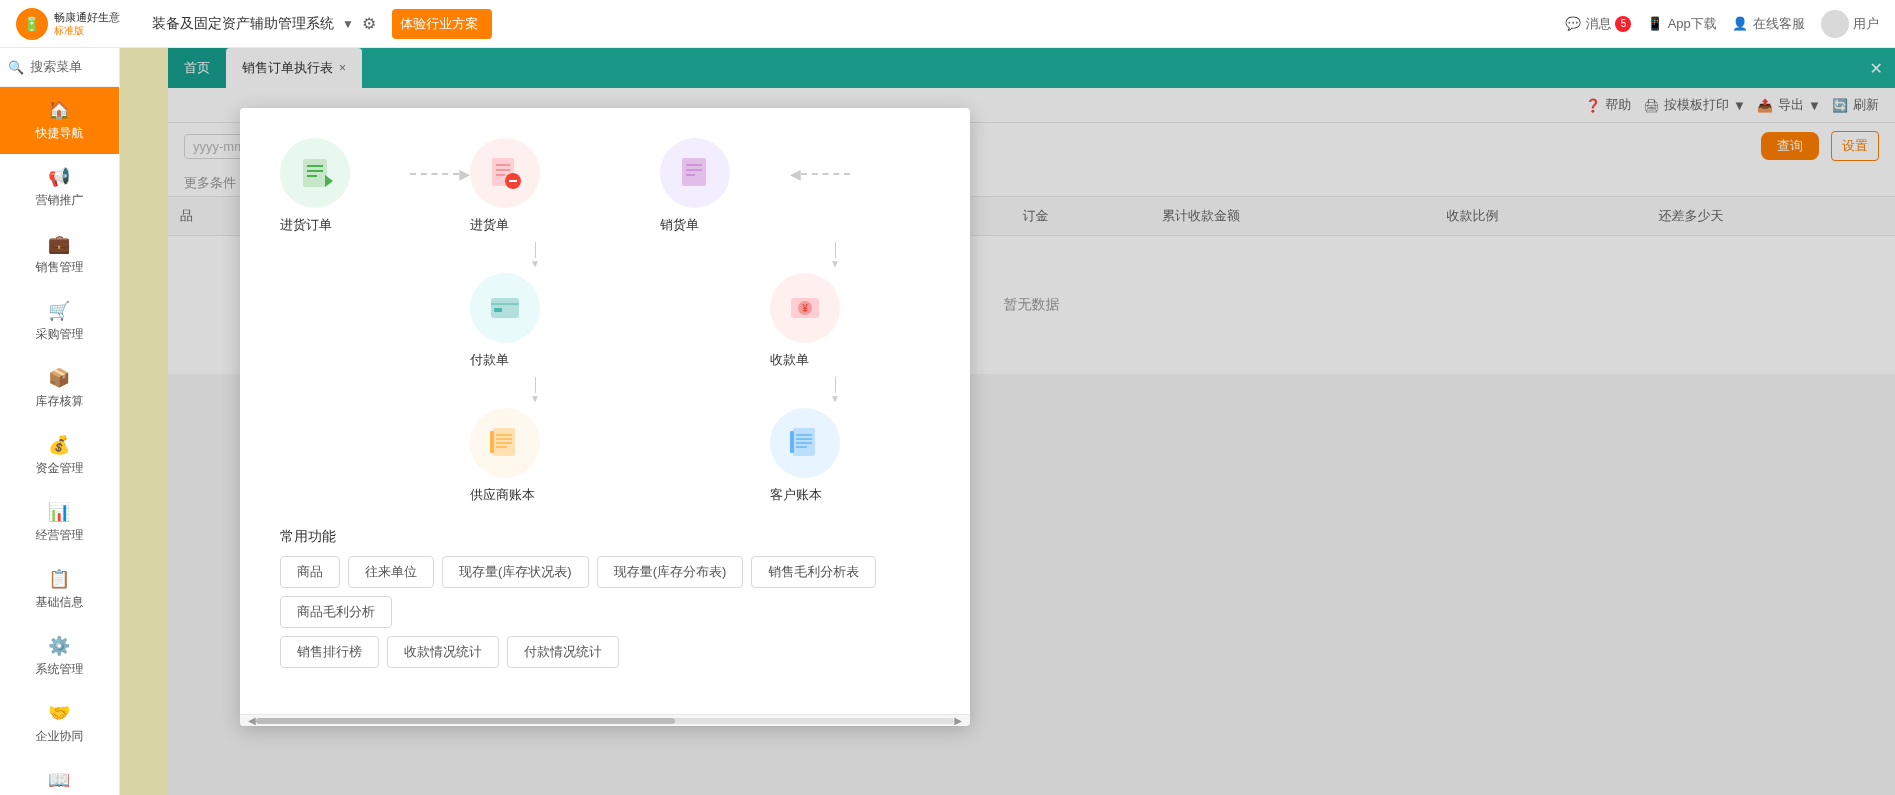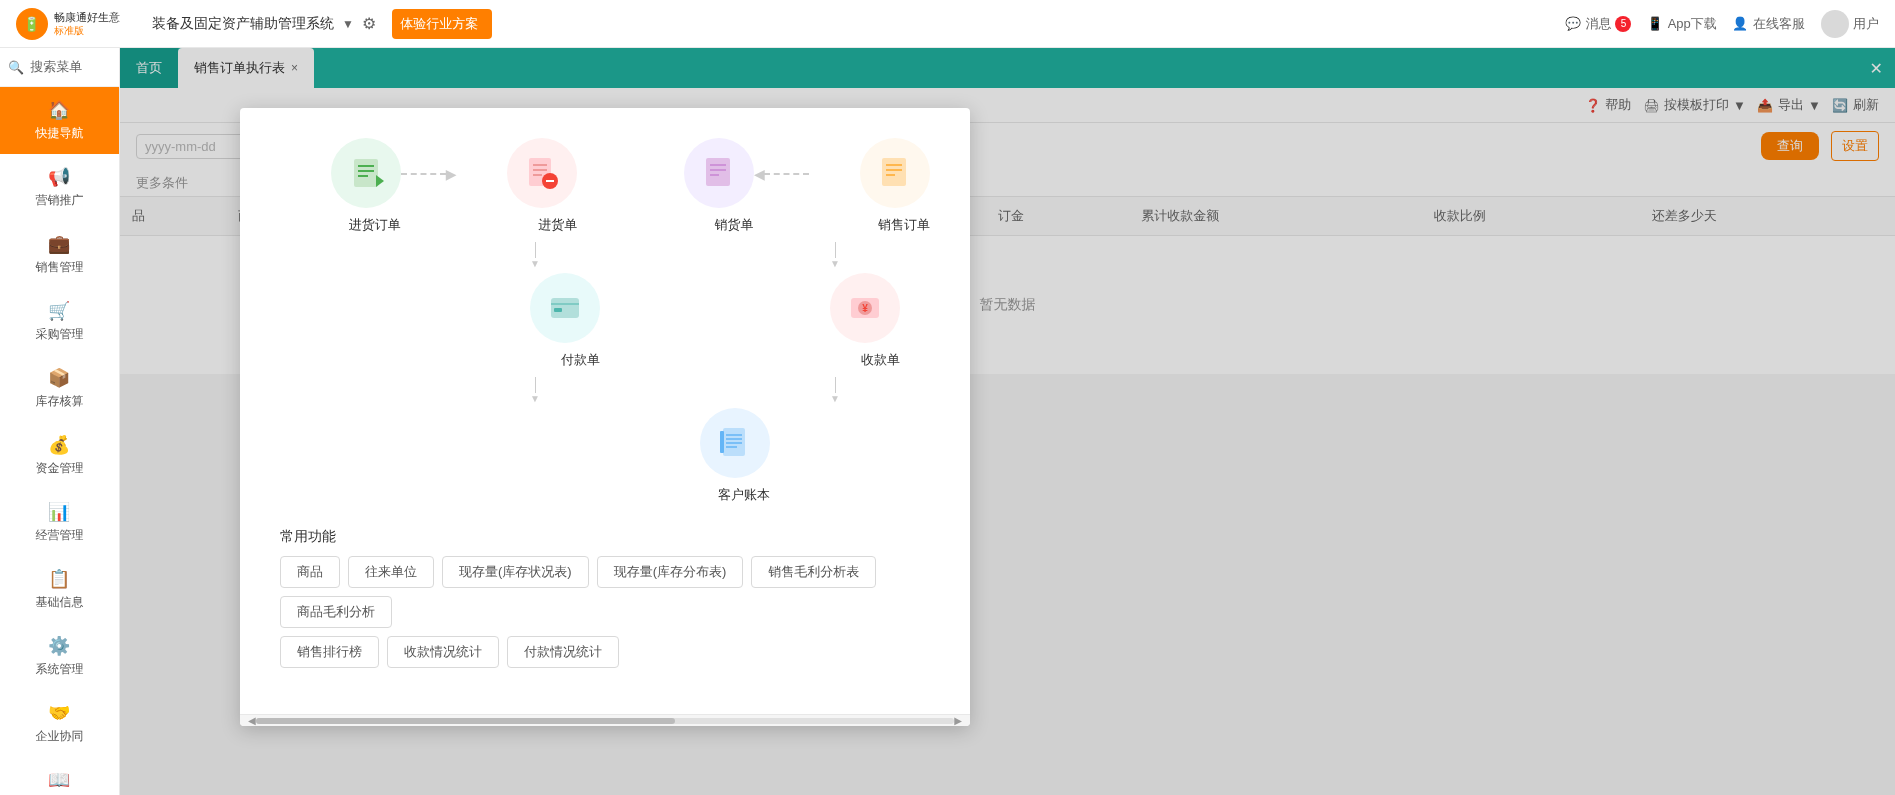--- a/index.html
+++ b/index.html
@@ -126,20 +126,21 @@
     .nav-item.home-item .nav-icon { color: white; }
 
     
     .content-area {
       flex: 1;
       display: flex;
       flex-direction: column;
       background: #fef9c3;
       overflow: hidden;
       position: relative;
+      padding-left: 48px;
     }
 
     
     .tab-bar {
       background: #20b2a0;
       display: flex;
       align-items: center;
       height: 40px;
       padding: 0 0 0 0;
       flex-shrink: 0;
@@ -363,21 +364,21 @@
     .scrollbar-thumb {
       width: 60%;
       height: 6px;
       background: #bbb;
       border-radius: 3px;
     }
     .scroll-arrow { font-size: 10px; color: #999; cursor: pointer; }
     .flow-item {
       display: flex;
       flex-direction: column;
-      align-items: flex-end;
+      align-items: flex-start;
       width: 130px;
     }
     .flow-connector-h {
       display: flex;
       align-items: center;
       padding-top: 28px;
       width: 60px;
     }
     .dashed-line {
       flex: 1;
@@ -615,31 +616,20 @@
                 </svg>
             </div>
             <span class="flow-label">销货单</span>
           </div>
 
           <div class="flow-connector-h" style="flex-direction:row-reverse;">
             <div class="dashed-line"></div>
             <span class="arrow-head" style="transform:scaleX(-1);display:inline-block;">▶</span>
           </div>
 
-          <div class="flow-item">
-            <div class="flow-circle circle-orange">
-              <svg width="36" height="36" viewBox="0 0 36 36">
-                  <rect x="5" y="3" width="24" height="28" rx="2" fill="#ffe0b2"></rect>
-                  <line x1="9" y1="10" x2="25" y2="10" stroke="#ffb74d" stroke-width="2"></line>
-                  <line x1="9" y1="15" x2="25" y2="15" stroke="#ffb74d" stroke-width="2"></line>
-                  <line x1="9" y1="20" x2="18" y2="20" stroke="#ffb74d" stroke-width="2"></line>
-                </svg>
-            </div>
-            <span class="flow-label">销售订单</span>
-          </div>
         </div>
 
         <div style="display:flex;align-items:flex-start;margin-bottom:4px;padding-left:190px;">
 
           <div style="display:flex;flex-direction:column;align-items:center;width:130px;">
             <div style="width:1px;height:16px;background:#ccc;"></div>
             <span style="color:#ccc;font-size:10px;">▼</span>
           </div>
           <div style="width:170px;"></div>
 
@@ -682,20 +672,33 @@
           </div>
           <div style="width:170px;"></div>
           <div style="display:flex;flex-direction:column;align-items:center;width:130px;">
             <div style="width:1px;height:16px;background:#ccc;"></div>
             <span style="color:#ccc;font-size:10px;">▼</span>
           </div>
         </div>
 
         <div style="display:flex;align-items:flex-start;padding-left:190px;margin-bottom:24px;">
 
+          <div class="flow-item">
+            <div class="flow-circle circle-orange2">
+              <svg width="36" height="36" viewBox="0 0 36 36">
+                  <rect x="6" y="3" width="22" height="28" rx="2" fill="#ffe0b2"></rect>
+                  <rect x="3" y="6" width="4" height="22" rx="1" fill="#ffb74d"></rect>
+                  <line x1="9" y1="10" x2="25" y2="10" stroke="#ffb74d" stroke-width="1.5"></line>
+                  <line x1="9" y1="14" x2="25" y2="14" stroke="#ffb74d" stroke-width="1.5"></line>
+                  <line x1="9" y1="18" x2="25" y2="18" stroke="#ffb74d" stroke-width="1.5"></line>
+                  <line x1="9" y1="22" x2="20" y2="22" stroke="#ffb74d" stroke-width="1.5"></line>
+                </svg>
+            </div>
+            <span class="flow-label">供应商账本</span>
+          </div>
           <div style="width:170px;"></div>
 
           <div class="flow-item">
             <div class="flow-circle circle-blue">
               <svg width="36" height="36" viewBox="0 0 36 36">
                   <rect x="6" y="3" width="22" height="28" rx="2" fill="#bbdefb"></rect>
                   <rect x="3" y="6" width="4" height="22" rx="1" fill="#64b5f6"></rect>
                   <line x1="9" y1="10" x2="25" y2="10" stroke="#64b5f6" stroke-width="1.5"></line>
                   <line x1="9" y1="14" x2="25" y2="14" stroke="#64b5f6" stroke-width="1.5"></line>
                   <line x1="9" y1="18" x2="25" y2="18" stroke="#64b5f6" stroke-width="1.5"></line>

